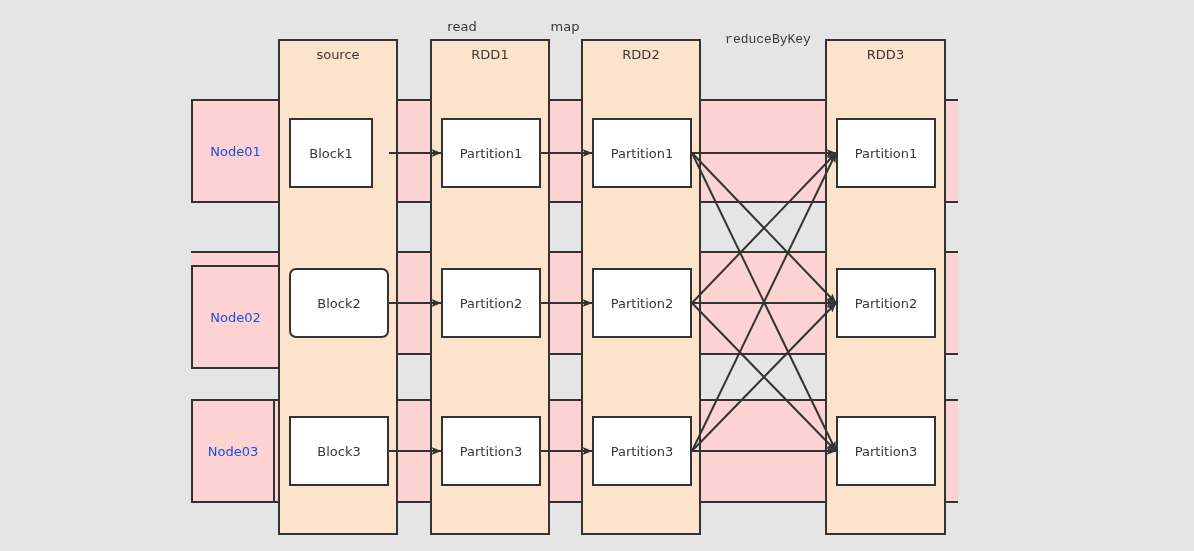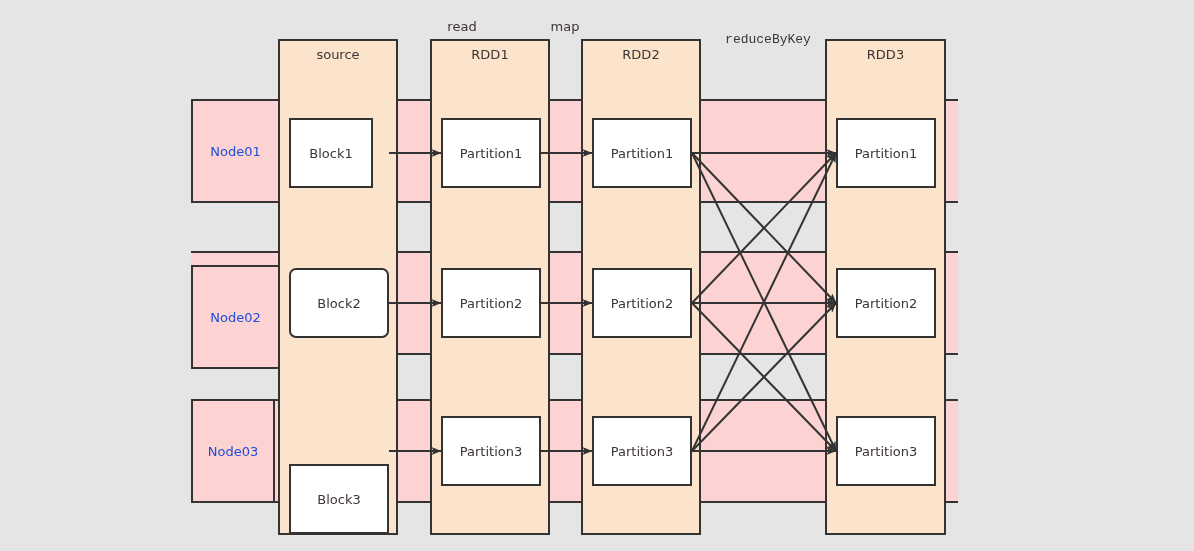--- a/index.html
+++ b/index.html
@@ -93,21 +93,21 @@
 
   <div id="node-labels">
       <div class="node-label-box" style="left: 191px; top: 99px; width: 89px; height: 104px;">Node01</div>
       <div class="node-label-box" style="left: 191px; top: 251px; width: 89px; height: 104px; margin-top: 14px;">Node02</div>
       <div class="node-label-box" style="left: 191px; top: 399px; width: 84px; height: 104px;">Node03</div>
     </div>
 
   <div id="cells">
       <div class="cell" style="left: 289px; top: 118px; width: 84px; height: 70px;">Block1</div>
       <div class="cell" style="left: 289px; top: 268px; width: 100px; height: 70px; border-radius: 7px;">Block2</div>
-      <div class="cell" style="left: 289px; top: 416px; width: 100px; height: 70px; margin-top: 48px;">Block3</div>
+      <div class="cell" style="left: 289px; top: 416px; width: 100px; height: 70px;">Block3</div>
       <div class="cell" style="left: 441px; top: 118px; width: 100px; height: 70px;">Partition1</div>
       <div class="cell" style="left: 441px; top: 268px; width: 100px; height: 70px;">Partition2</div>
       <div class="cell" style="left: 441px; top: 416px; width: 100px; height: 70px;">Partition3</div>
       <div class="cell" style="left: 592px; top: 118px; width: 100px; height: 70px;">Partition1</div>
       <div class="cell" style="left: 592px; top: 268px; width: 100px; height: 70px;">Partition2</div>
       <div class="cell" style="left: 592px; top: 416px; width: 100px; height: 70px;">Partition3</div>
       <div class="cell" style="left: 836px; top: 118px; width: 100px; height: 70px;">Partition1</div>
       <div class="cell" style="left: 836px; top: 268px; width: 100px; height: 70px;">Partition2</div>
       <div class="cell" style="left: 836px; top: 416px; width: 100px; height: 70px;">Partition3</div>
     </div>

